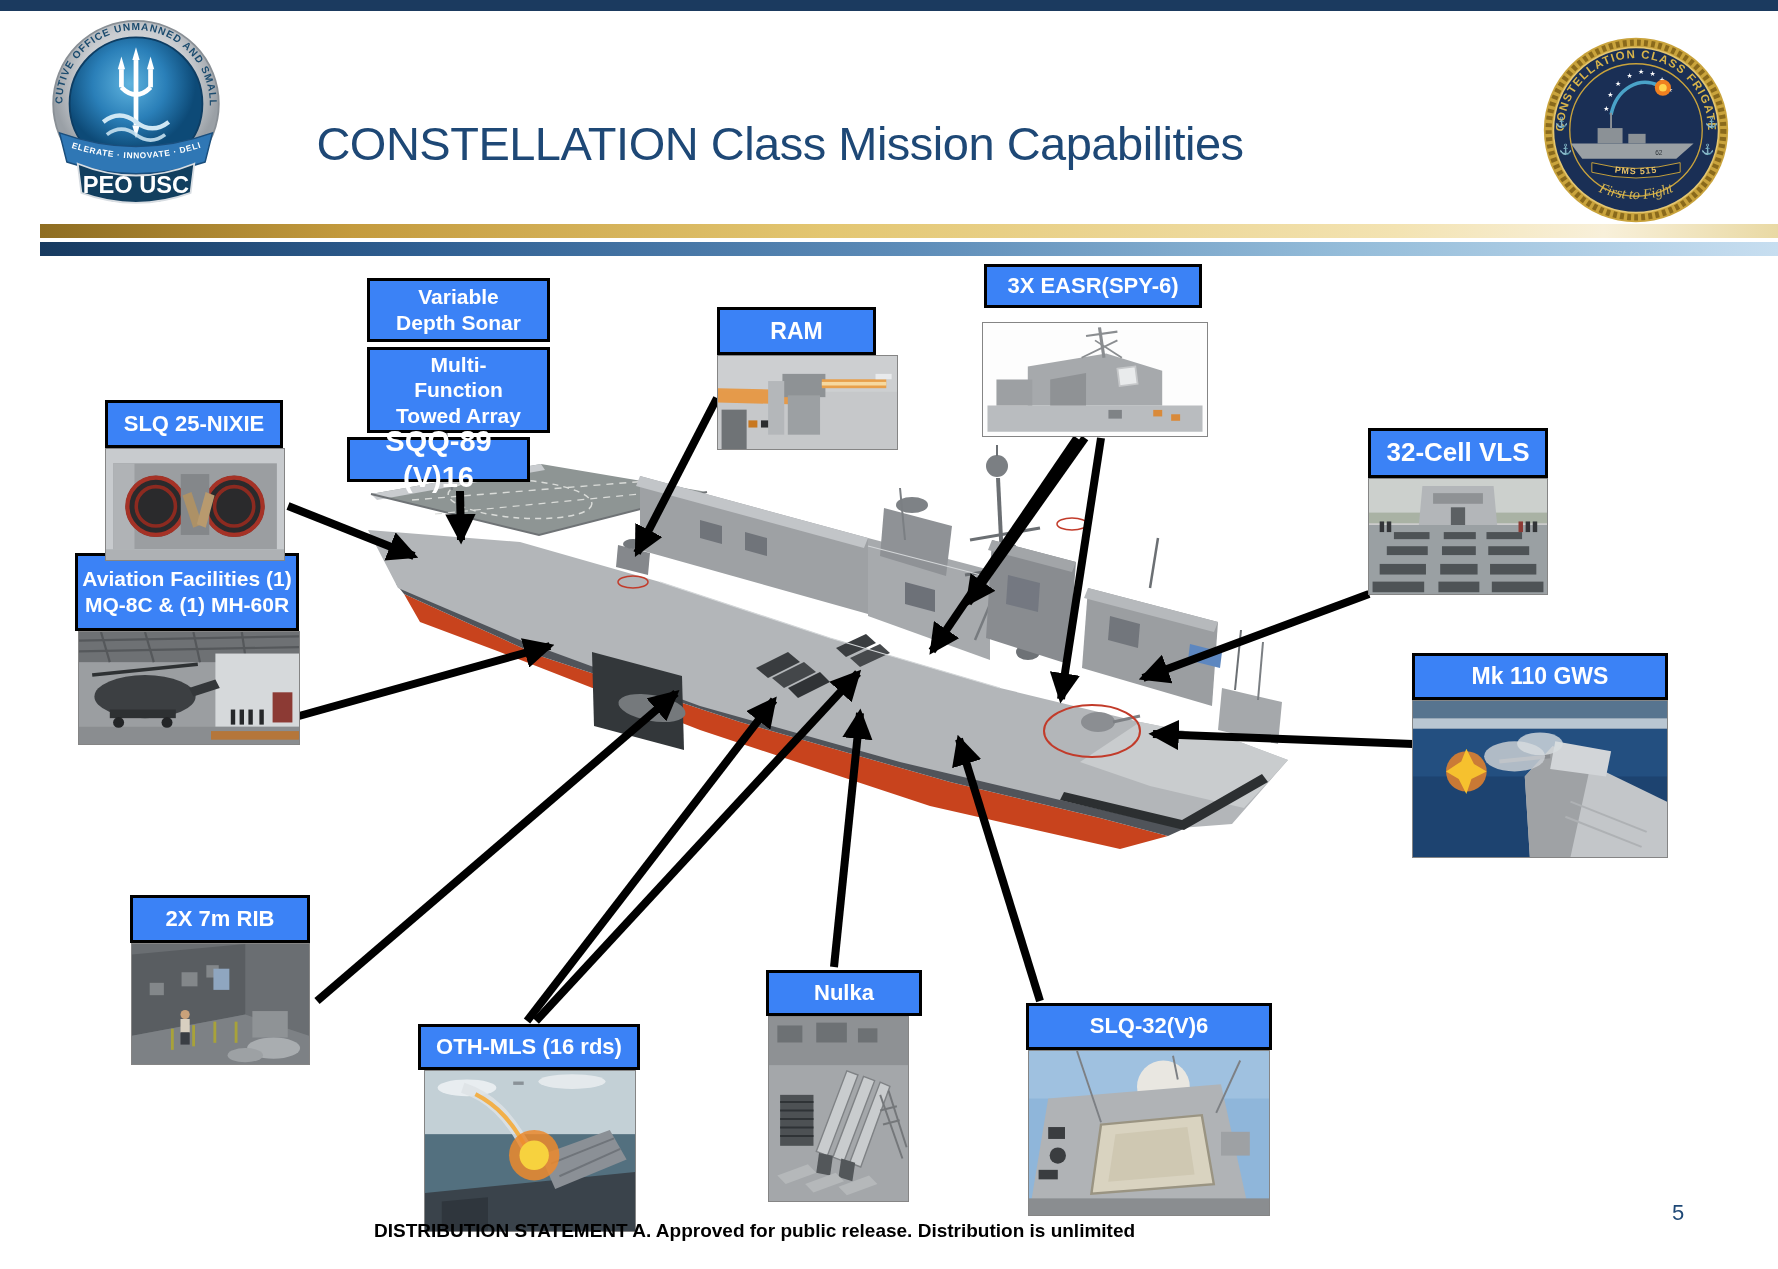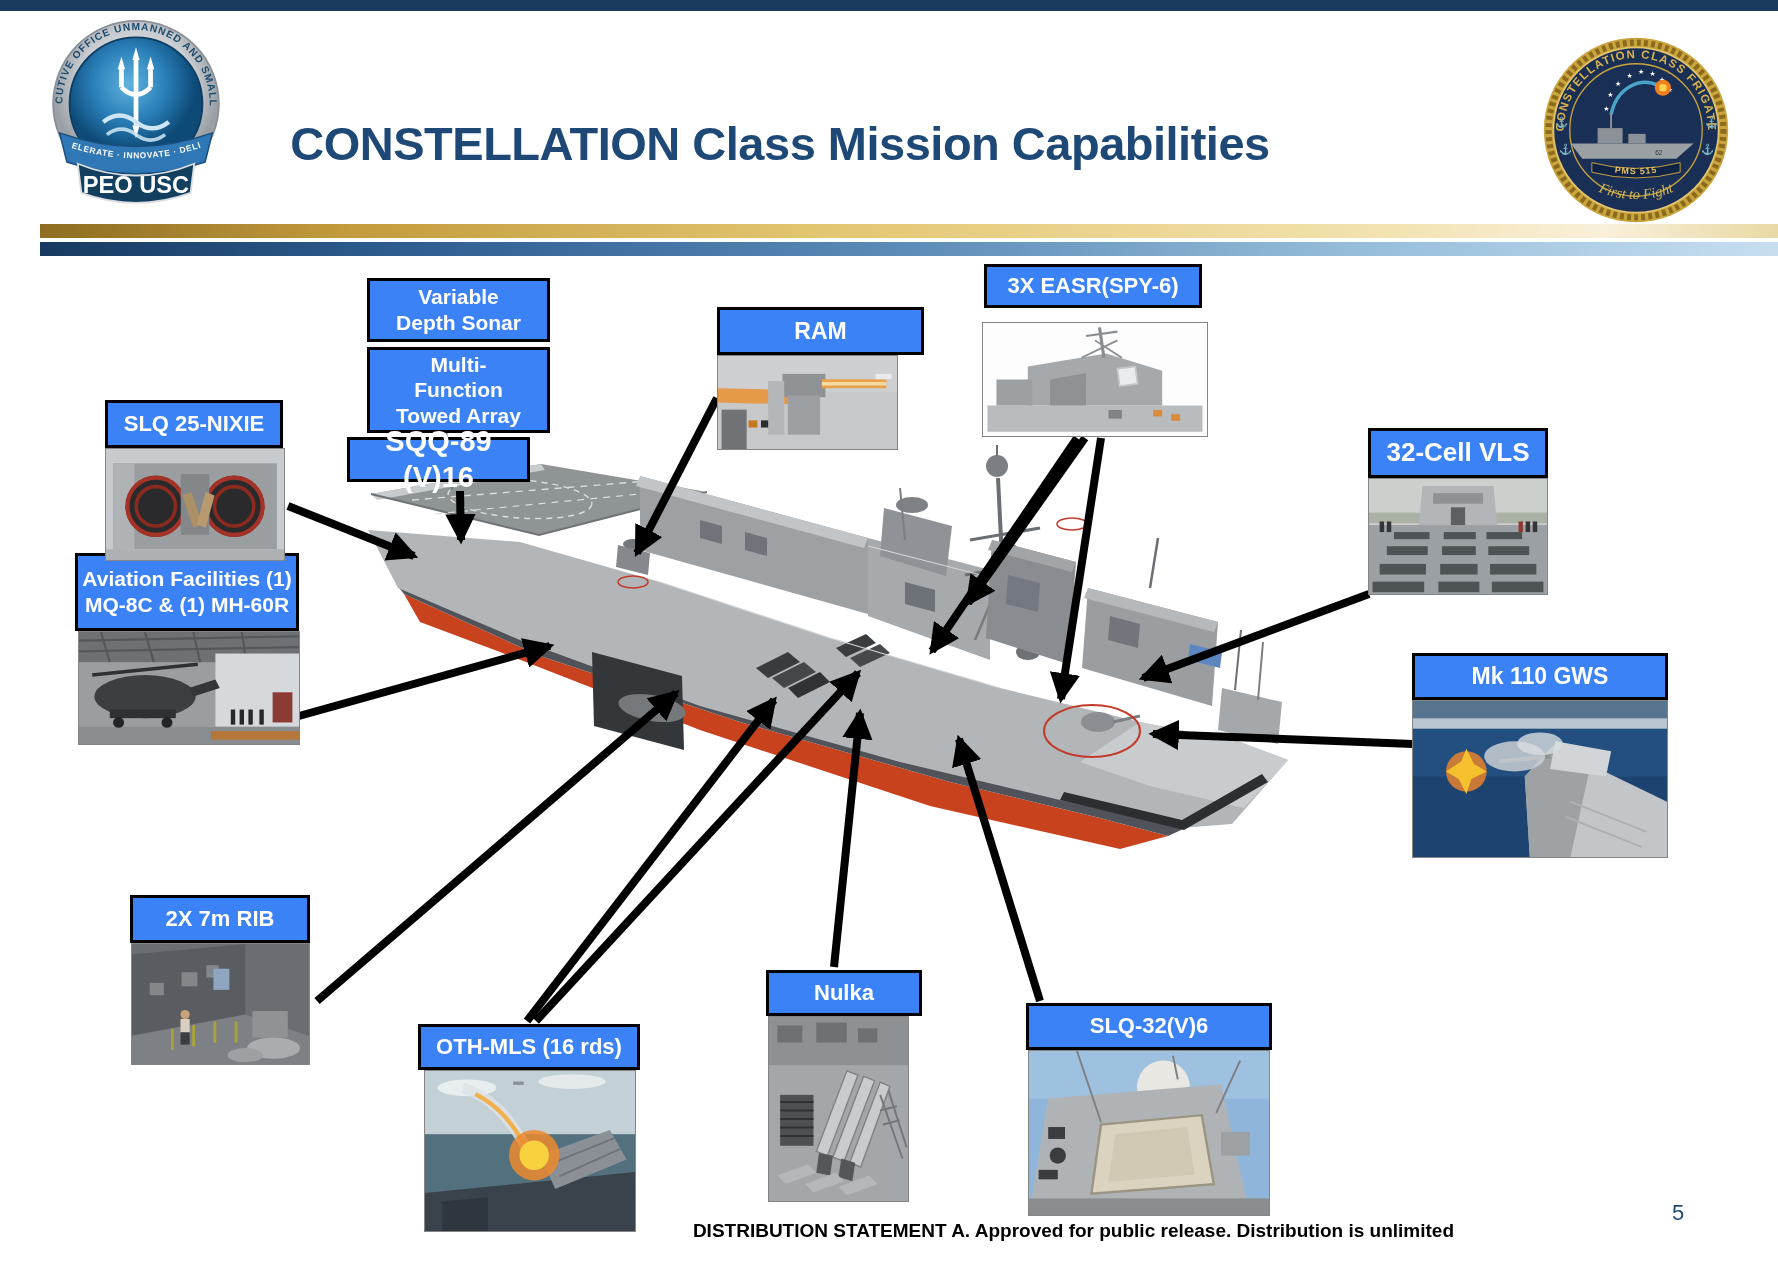--- a/index.html
+++ b/index.html
@@ -4,30 +4,30 @@
 <style>
   html,body{margin:0;padding:0;background:#ffffff;}
   #slide{position:relative;width:1778px;height:1269px;background:#ffffff;overflow:hidden;
          font-family:"Liberation Sans",sans-serif;}
   .topbar{position:absolute;left:0;top:0;width:1778px;height:11px;background:#1b3a5f;}
   .goldbar{position:absolute;left:40px;top:224px;width:1738px;height:14px;
            background:linear-gradient(90deg,#8e6d22 0%,#c49b3e 18%,#e3c671 45%,#f3e3b2 78%,#f8f0da 90%,#e9d9a4 100%);}
   .bluebar{position:absolute;left:40px;top:242px;width:1738px;height:14px;
            background:linear-gradient(90deg,#173a60 0%,#2f5f92 22%,#5d8cb8 50%,#94bcd9 75%,#c7def0 100%);}
   .title{position:absolute;left:250px;top:116px;width:1060px;text-align:center;
-         font-size:47px;font-weight:bold;color:#1e4876;letter-spacing:-0.5px;}
+         font-size:47px;font-weight:normal;color:#1e4876;letter-spacing:-0.5px;}
   .logo{position:absolute;left:45px;top:20px;width:182px;height:196px;}
   .seal{position:absolute;left:1540px;top:34px;width:192px;height:192px;}
   .callout{position:absolute;background:#3b82f6;border:3px solid #000;color:#fff;
            display:flex;align-items:center;justify-content:center;text-align:center;
            font-weight:bold;font-size:21px;line-height:1.22;box-sizing:border-box;}
   .photo{position:absolute;border:1px solid rgba(0,0,0,0.35);box-sizing:border-box;overflow:hidden;background:#ccc;}
   .photo svg{display:block;width:100%;height:100%;}
   #artwork{position:absolute;left:0;top:0;width:1778px;height:1269px;}
-  .footer{position:absolute;left:374px;top:1220px;width:1080px;text-align:right;
+  .footer{position:absolute;left:374px;top:1220px;width:1080px;text-align:left;
           font-size:19px;font-weight:bold;color:#000;}
   .pagenum{position:absolute;left:1672px;top:1200px;font-size:22px;color:#1e4876;}
 </style>
 </head>
 <body>
 
 <div id="slide">
 
   <div class="topbar"></div>
 
@@ -227,21 +227,21 @@
     </div>
   <div class="callout" style="left:367px;top:347px;width:183px;height:86px;padding:16px 22px;">
       <span>Multi-Function Towed Array</span>
     </div>
   <div class="callout" style="left:347px;top:437px;width:183px;height:45px;font-size:29px;">
       <span>SQQ-89 (V)16</span>
     </div>
   <div class="callout" style="left:105px;top:400px;width:178px;height:48px;font-size:22px;">
       <span>SLQ 25-NIXIE</span>
     </div>
-  <div class="callout" style="left:717px;top:307px;width:207px;height:48px;font-size:23px;">
+  <div class="callout" style="left:717px;top:307px;width:159px;height:48px;font-size:23px;">
       <span>RAM</span>
     </div>
   <div class="callout" style="left:984px;top:264px;width:218px;height:44px;font-size:22px;">
       <span>3X EASR(SPY-6)</span>
     </div>
   <div class="callout" style="left:1368px;top:428px;width:180px;height:50px;font-size:26px;">
       <span>32-Cell VLS</span>
     </div>
   <div class="callout" style="left:1412px;top:653px;width:256px;height:47px;font-size:23px;">
       <span>Mk 110 GWS</span>

